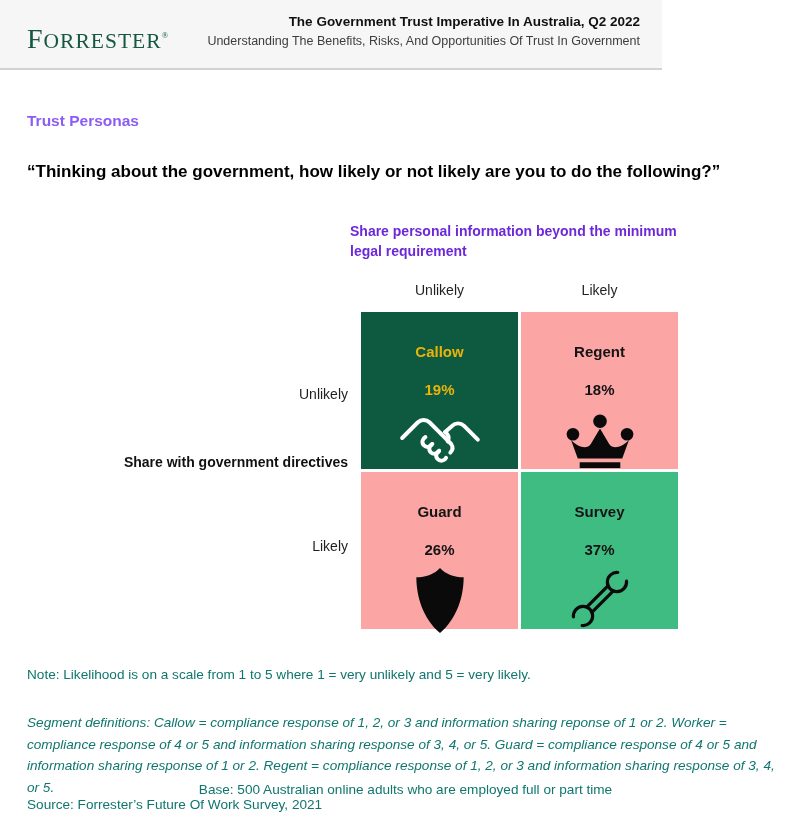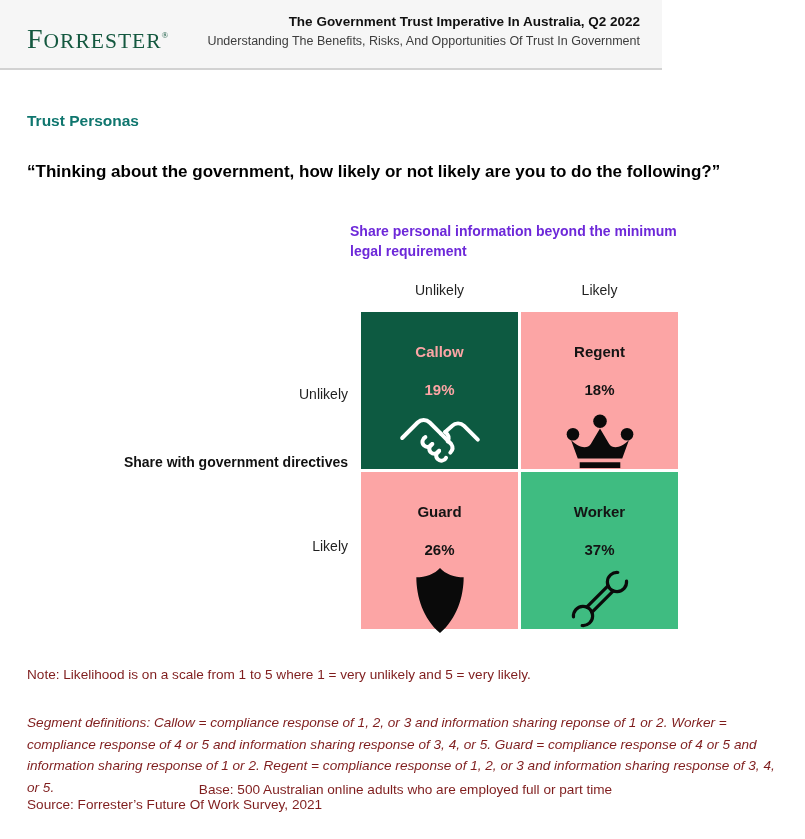--- a/index.html
+++ b/index.html
@@ -9,45 +9,45 @@
   
   .header{position:absolute;left:0;top:0;width:662px;height:70px;background:#f6f6f6;border-bottom:2px solid #d2d2d2;box-sizing:border-box;}
   .logo{position:absolute;left:27px;top:23px;font-family:"Liberation Serif","DejaVu Serif",serif;color:#14583f;font-size:28px;line-height:24px;letter-spacing:1px;white-space:nowrap;}
   .logo .rest{font-size:21.5px;}
   .logo .reg{font-size:9px;vertical-align:10px;letter-spacing:0;}
   .header-right{position:absolute;right:22px;top:13px;text-align:right;}
   .header-title{font-size:13.5px;font-weight:bold;color:#111;line-height:18px;}
   .header-subtitle{font-size:12.5px;color:#3d3d3d;line-height:17px;margin-top:2px;}
 
   
-  .section-title{position:absolute;left:27px;top:112px;font-size:15.5px;font-weight:bold;color:#0f766e;}
+  .section-title{position:absolute;left:27px;top:112px;font-size:15.5px;font-weight:bold;color:#8b5cf6;}
   .question{position:absolute;left:27px;top:162px;font-size:17px;font-weight:bold;color:#000;}
 
   
   .x-axis-title{position:absolute;left:350px;top:221px;width:352px;font-size:14px;font-weight:bold;color:#6d28d9;line-height:20px;}
   .col-label{position:absolute;top:282px;width:157px;text-align:center;font-size:14px;color:#1f1f1f;}
   .col-label.c1{left:361px;}
   .col-label.c2{left:521px;}
   .row-label{position:absolute;width:200px;text-align:right;font-size:14px;color:#1f1f1f;}
   .row-label.r1{left:148px;top:386px;}
   .row-label.r2{left:148px;top:538px;}
   .y-axis-title{position:absolute;left:60px;top:454px;width:288px;text-align:right;font-size:14px;font-weight:bold;color:#111;}
 
   
   .matrix{position:absolute;left:361px;top:312px;width:317px;height:317px;display:grid;grid-template-columns:157px 157px;grid-template-rows:157px 157px;gap:3px;background:#ffffff;}
   .quad{display:flex;flex-direction:column;align-items:center;box-sizing:border-box;padding-top:31px;}
   .quad .q-name{font-size:15px;font-weight:bold;line-height:18px;}
   .quad .q-value{font-size:15px;font-weight:bold;line-height:18px;margin-top:20px;}
-  .q-dark{background:#0d5a41;color:#fca5a5;}
+  .q-dark{background:#0d5a41;color:#eab308;}
   .q-light{background:#fca5a5;color:#141414;}
   .q-mid{background:#3fbc81;color:#141414;}
   .q-icon{margin-top:7px;}
 
   
-  .foot{position:absolute;left:27px;width:757px;font-size:13.6px;color:#7f1d1d;line-height:21.5px;}
+  .foot{position:absolute;left:27px;width:757px;font-size:13.6px;color:#0f766e;line-height:21.5px;}
   .foot.note{top:664px;}
   .foot.segments{top:712px;font-style:italic;}
   .foot.base{top:779px;text-align:center;}
   .foot.source{top:794px;}
 </style>
 </head>
 <body>
 
 <div class="page">
 
@@ -106,21 +106,21 @@
       <div class="q-name">Guard</div>
       <div class="q-value">26%</div>
       <div class="q-icon">
         <svg width="56" height="69" viewBox="0 0 56 70" fill="#0a0a0a">
           <path d="M28 2 C33 8 43 11.5 52 11.5 C52 31 45 54 28 68 C11 54 4 31 4 11.5 C13 11.5 23 8 28 2 Z"></path>
         </svg>
       </div>
     </div>
 
     <div class="quad q-mid">
-      <div class="q-name">Worker</div>
+      <div class="q-name">Survey</div>
       <div class="q-value">37%</div>
       <div class="q-icon" style="margin-top:0;">
         <svg width="80" height="80" viewBox="0 0 100 100" fill="none" stroke="#0a0a0a" stroke-width="4" stroke-linecap="round" stroke-linejoin="round">
           <g transform="rotate(-45 50 50)">
             <path d="M89.2 42.3 A12 12 0 1 0 89.2 57.7"></path>
             <path d="M10.8 57.7 A12 12 0 1 0 10.8 42.3"></path>
             <path d="M31 45.5 L69 45.5"></path>
             <path d="M31 54.5 L69 54.5"></path>
           </g>
         </svg>

